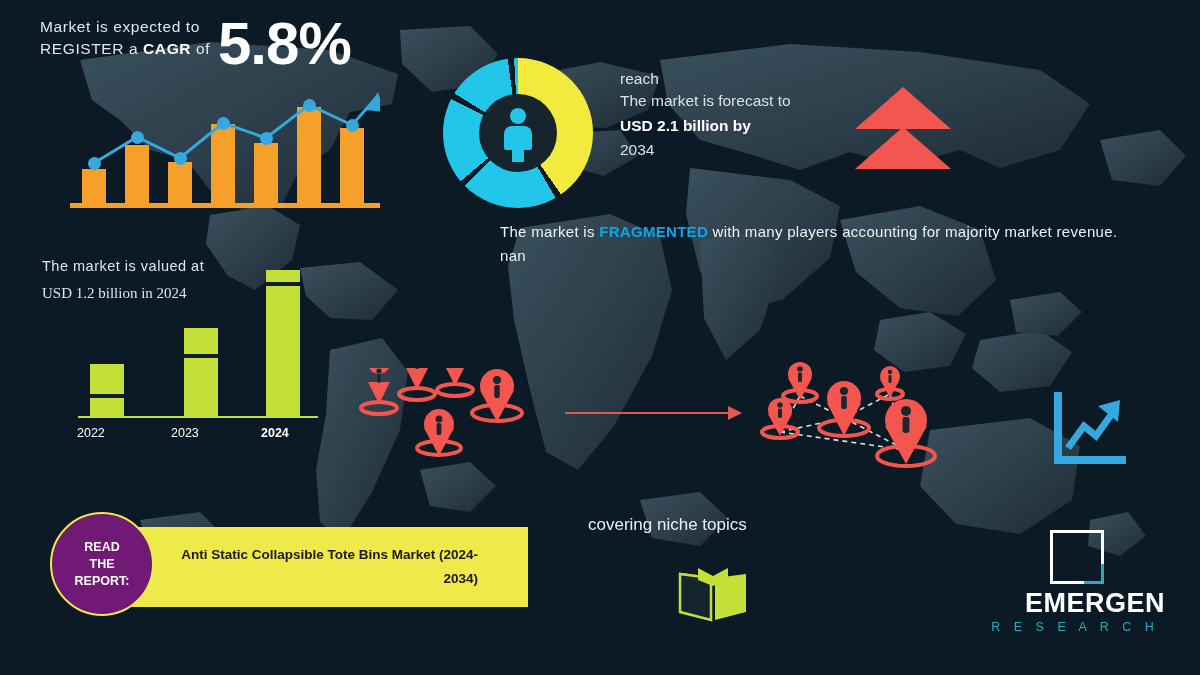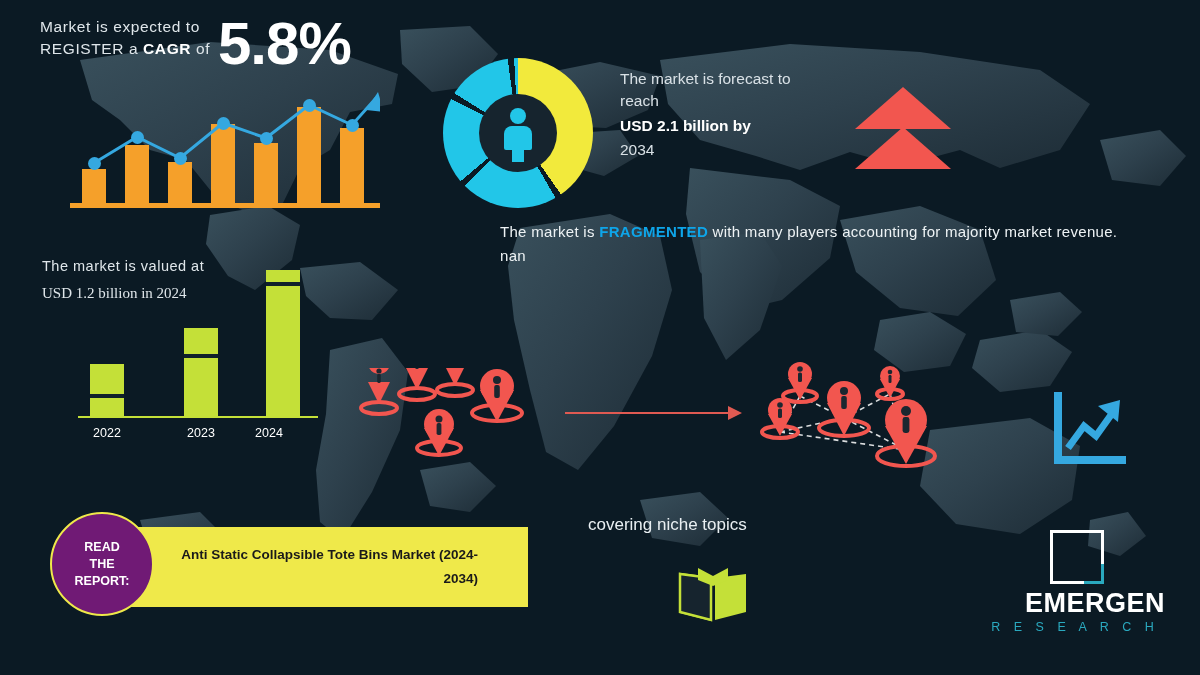--- a/index.html
+++ b/index.html
@@ -47,21 +47,21 @@
   
   #valued{left:42px;top:256px;width:270px;}
   .v-small{color:#dfe6ea;font-size:14.5px;letter-spacing:.5px;line-height:20px;}
   .v-big{color:#ffffff;font-size:21px;font-weight:bold;line-height:30px;font-family:Liberation Serif, serif;}
   .v-big span{font-size:15px;font-weight:normal;color:#dfe6ea;}
   #green-chart{left:78px;top:280px;width:240px;height:160px;}
   .gb-base{position:absolute;left:0;bottom:22px;width:100%;height:2px;background:#c4e038;}
   .gbar{position:absolute;bottom:24px;width:34px;background:#c4e038;}
   .gsep{position:absolute;left:0;width:100%;height:4px;background:#10202b;}
   .glabel{position:absolute;bottom:0;color:#ffffff;font-size:12.5px;
-          text-align:center;width:60px;}
+          width:60px;}
 
   #arrow-mid{left:565px;top:412px;width:175px;height:2px;background:#e05a52;}
   #arrow-head{left:728px;top:406px;width:0;height:0;
               border-top:7px solid transparent;border-bottom:7px solid transparent;
               border-left:14px solid #e05a52;}
 
   
   #cta-bar{left:108px;top:527px;width:420px;height:80px;background:#efe94a;}
   #cta-title{position:absolute;left:60px;top:16px;width:310px;color:#1a1a1a;
              font-size:13.5px;font-weight:bold;line-height:24px;text-align:right;}
@@ -196,22 +196,22 @@
     <div id="donut-hole">
       <div class="person" style="left:31px;top:14px;width:16px;height:16px;border-radius:50%;
                   background:#22c6e8;"></div>
       <div class="person" style="left:25px;top:32px;width:28px;height:24px;
                   border-radius:8px 8px 2px 2px;background:#22c6e8;"></div>
       <div class="person" style="left:33px;top:52px;width:12px;height:16px;background:#22c6e8;"></div>
     </div>
   </div>
 
   <div class="abs" id="forecast">
+    <div class="f-small">reach</div>
     <div class="f-small">The market is forecast to</div>
-    <div class="f-small">reach</div>
     <div class="f-big">
       <span>USD 2.1 billion</span><span> by</span>
     </div>
     <div class="f-small">2034</div>
   </div>
 
   <div class="abs" id="red-arrows">
     <div class="tri" style="left:0;top:2px;"></div>
     <div class="tri" style="left:0;top:42px;"></div>
   </div>
@@ -233,21 +233,21 @@
     </div>
     <div class="gbar" style="left:106px;height:88px;">
       <div class="gsep" style="bottom:58px;"></div>
     </div>
     <div class="gbar" style="left:188px;height:146px;">
       <div class="gsep" style="bottom:130px;"></div>
     </div>
     <div class="gb-base"></div>
     <div class="glabel" style="left:-1px;">2022</div>
     <div class="glabel" style="left:93px;">2023</div>
-    <div class="glabel" style="left:161px;">2024</div>
+    <div class="glabel" style="left:183px;font-weight:bold;">2024</div>
   </div>
 
   <svg class="abs" style="left:355px;top:368px;width:190px;height:105px;" viewBox="0 0 190 105">
     <g stroke="#f2564f" fill="none" stroke-width="4">
       <ellipse cx="24" cy="40" rx="18" ry="6"></ellipse>
       <ellipse cx="62" cy="26" rx="18" ry="6"></ellipse>
       <ellipse cx="100" cy="22" rx="18" ry="6"></ellipse>
       <ellipse cx="142" cy="45" rx="25" ry="8"></ellipse>
       <ellipse cx="84" cy="80" rx="22" ry="7"></ellipse>
     </g>

